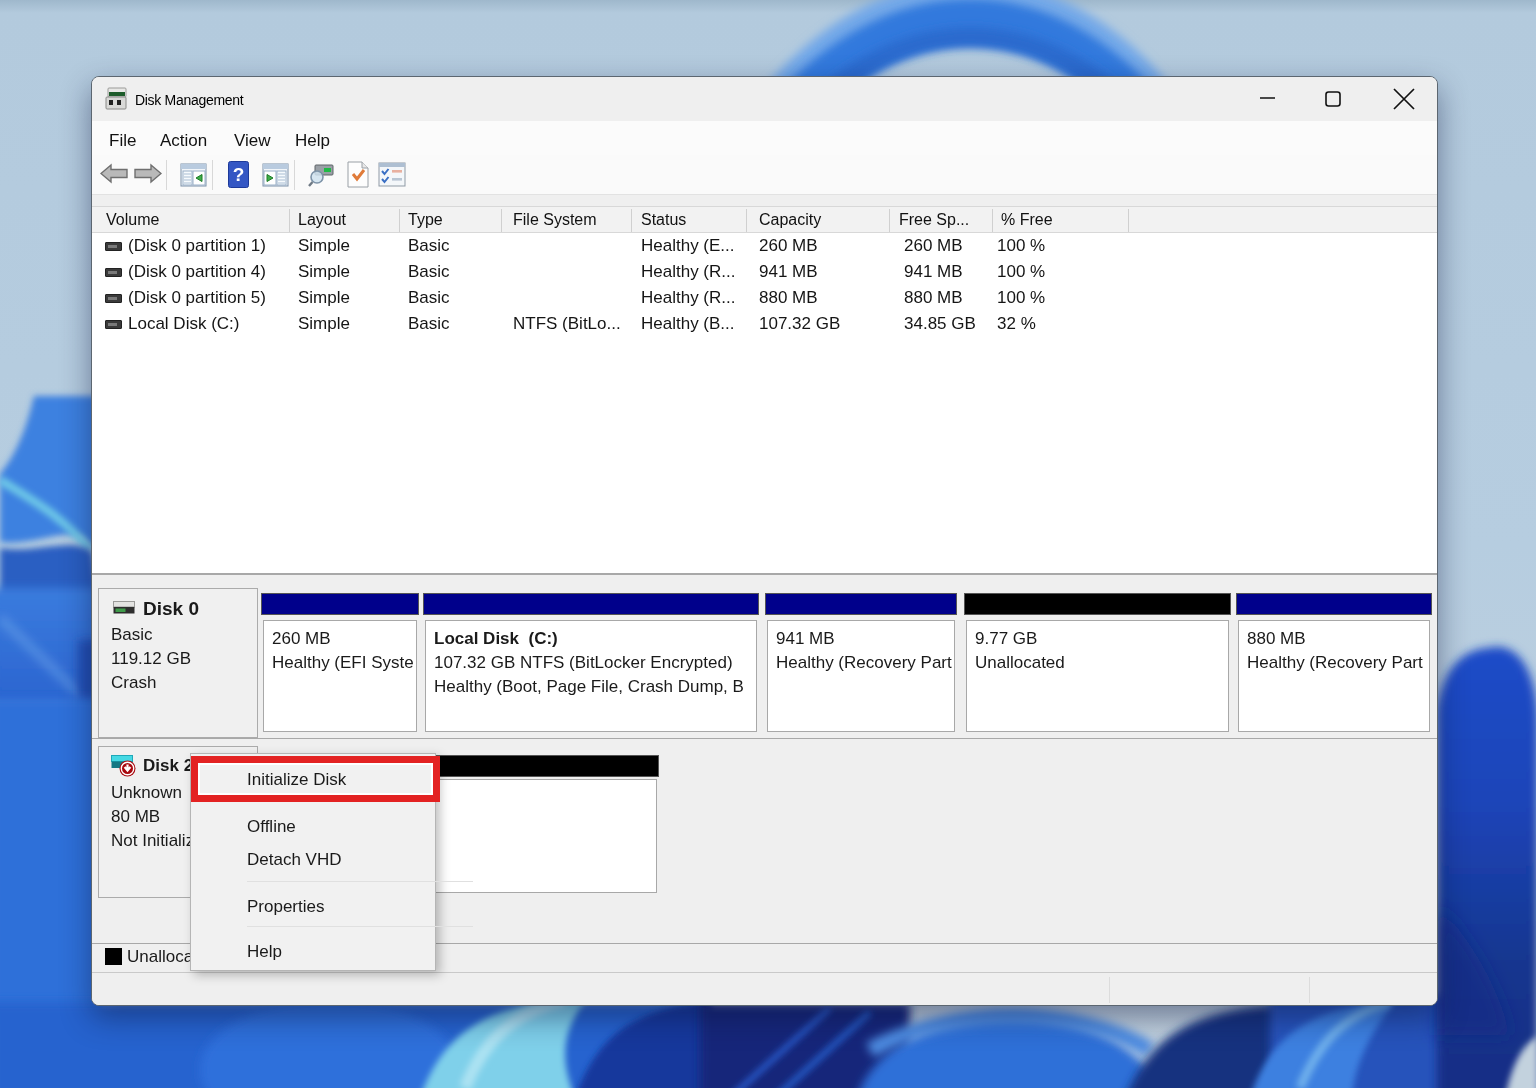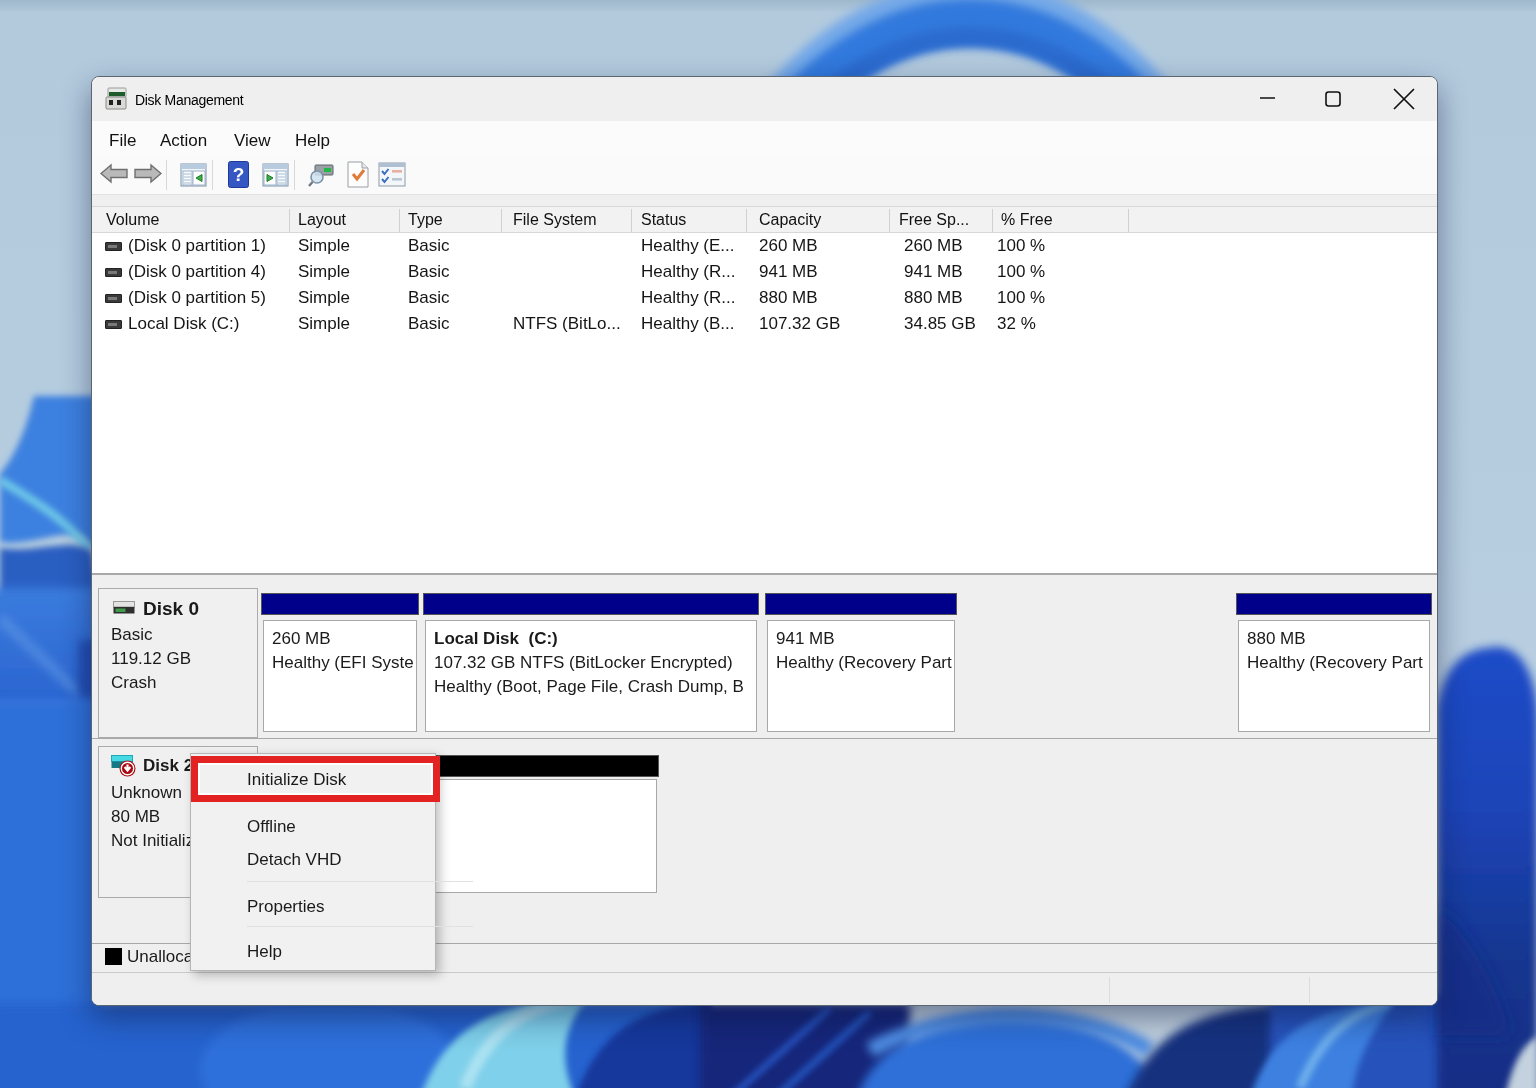--- a/index.html
+++ b/index.html
@@ -279,20 +279,24 @@
       <div class="cellbody">260 MB<br>Healthy (EFI Syste</div>
     </div>
     <div class="cell" style="left:331px;top:15px;width:336px;height:142px;">
       <div class="cellbar"></div>
       <div class="cellbody"><b>Local Disk&nbsp; (C:)</b><br>107.32 GB NTFS (BitLocker Encrypted)<br>Healthy (Boot, Page File, Crash Dump, B</div>
     </div>
     <div class="cell" style="left:673px;top:15px;width:192px;height:142px;">
       <div class="cellbar"></div>
       <div class="cellbody">941 MB<br>Healthy (Recovery Part</div>
     </div>
+    <div class="cell" style="left:872px;top:15px;width:267px;height:142px;">
+      <div class="cellbar" style="background:#000"></div>
+      <div class="cellbody">9.77 GB<br>Unallocated</div>
+    </div>
     <div class="cell" style="left:1144px;top:15px;width:196px;height:142px;">
       <div class="cellbar"></div>
       <div class="cellbody">880 MB<br>Healthy (Recovery Part</div>
     </div>
     <div class="rowline" style="top:160px"></div>
 
     <div class="abs lblbox" style="left:6px;top:168px;width:160px;height:152px;">
       <svg class="abs" style="left:12px;top:8px" width="28" height="24" viewBox="0 0 28 24">
         <rect x="0.5" y="0.5" width="21" height="6" fill="#45d9e4" stroke="#1fa8b8"></rect>
         <rect x="0.5" y="6.5" width="21" height="6.5" fill="#157884"></rect>

